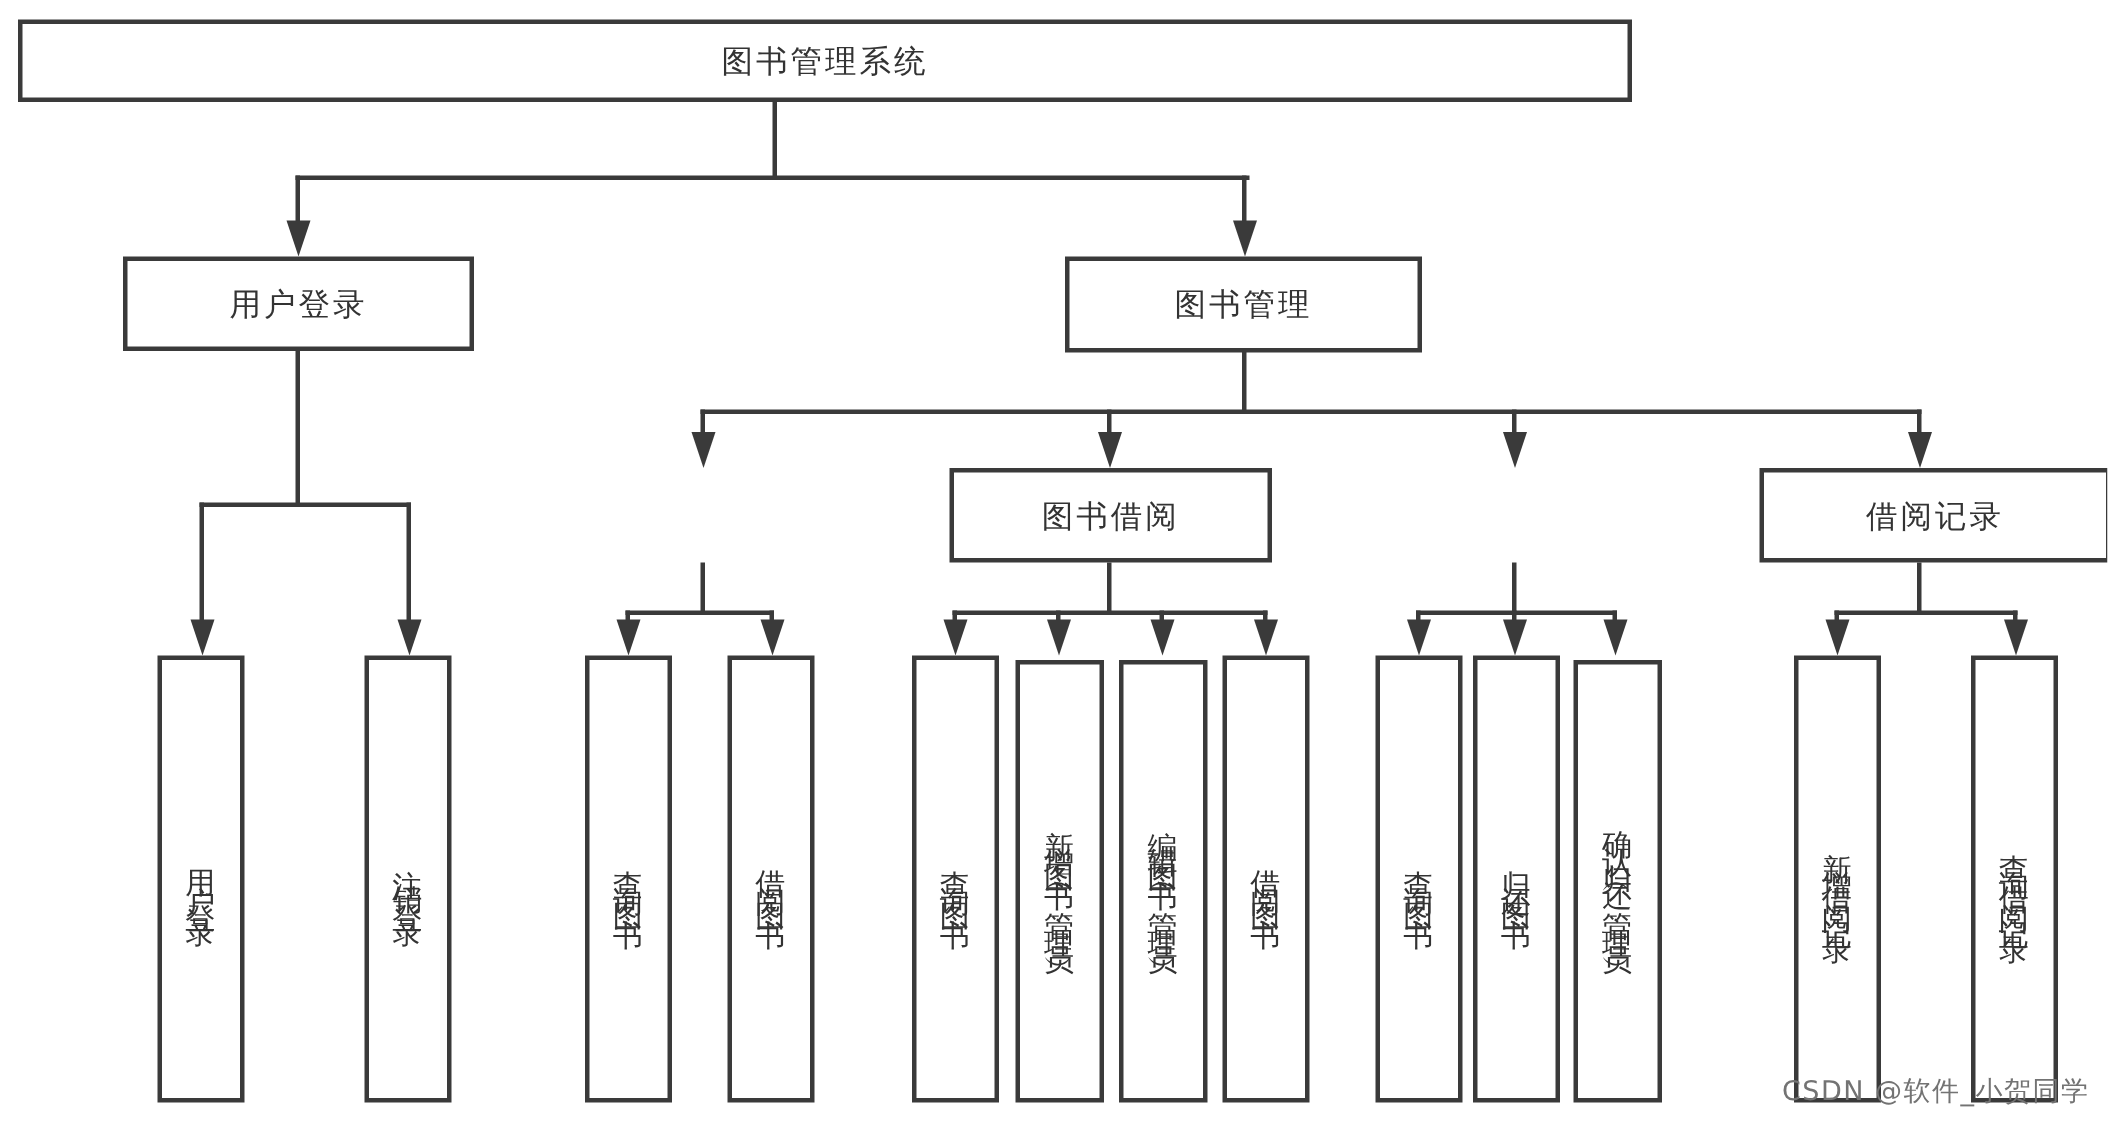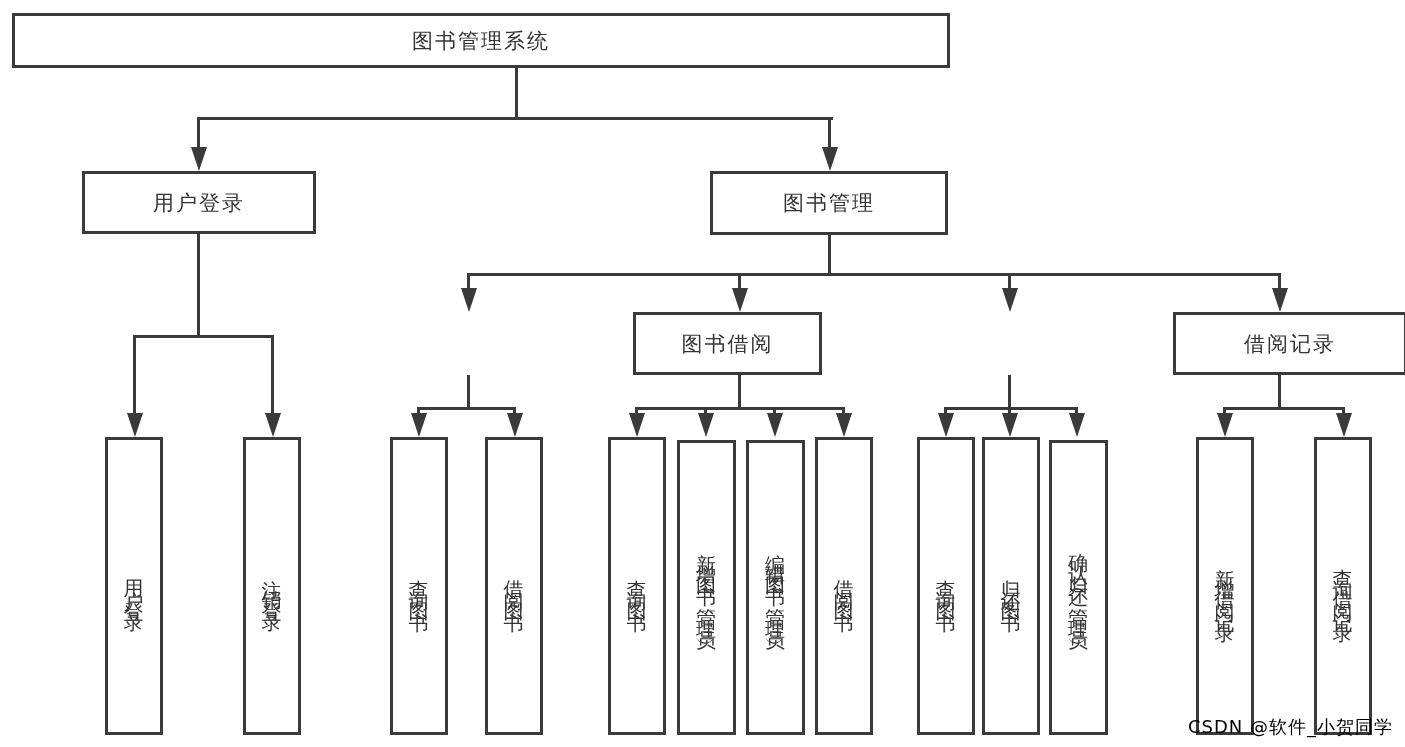--- a/index.html
+++ b/index.html
@@ -26,29 +26,29 @@
   
   .hline { position:absolute; height:3px; background:#3a3a3a; }
   .vline { position:absolute; width:3px;  background:#3a3a3a; }
   .arrow {
     position:absolute; width:0; height:0;
     border-left:8px solid transparent; border-right:8px solid transparent;
     border-top:24px solid #3a3a3a;
   }
   .watermark {
     position:absolute; left:1188px; top:715px;
-    font-size:18px; color:#000000; letter-spacing:1px; white-space:nowrap;
+    font-size:18px; color:#737373; letter-spacing:1px; white-space:nowrap;
   }
 </style>
 </head>
 <body>
 
 <div class="stage">
 
-  <div class="node" style="left:12px; top:13px; width:938px; height:55px;">图书管理系统</div>
+  <div class="node" style="left:12px; top:13px; width:1076px; height:55px;">图书管理系统</div>
 
   <div class="vline" style="left:515px; top:68px; height:50px;"></div>
   <div class="hline" style="left:197px; top:117px; width:636px;"></div>
   <div class="vline" style="left:197px; top:117px; height:31px;"></div>
   <div class="arrow" style="left:191px; top:147px;"></div>
   <div class="vline" style="left:828px; top:117px; height:31px;"></div>
   <div class="arrow" style="left:822px; top:147px;"></div>
 
   <div class="node" style="left:82px;  top:171px; width:234px; height:63px;">用户登录</div>
   <div class="node" style="left:710px; top:171px; width:238px; height:64px;">图书管理</div>
@@ -64,21 +64,21 @@
   <div class="hline" style="left:467px; top:273px; width:814px;"></div>
   <div class="vline" style="left:467px;  top:273px; height:18px;"></div>
   <div class="arrow" style="left:461px;  top:288px;"></div>
   <div class="vline" style="left:738px;  top:273px; height:18px;"></div>
   <div class="arrow" style="left:732px;  top:288px;"></div>
   <div class="vline" style="left:1008px; top:273px; height:18px;"></div>
   <div class="arrow" style="left:1002px; top:288px;"></div>
   <div class="vline" style="left:1278px; top:273px; height:18px;"></div>
   <div class="arrow" style="left:1272px; top:288px;"></div>
 
-  <div class="node" style="left:633px;  top:312px; width:189px; height:63px;">图书借阅</div>
+  <div class="node" style="left:633px;  top:312px; width:215px; height:63px;">图书借阅</div>
   <div class="node" style="left:1173px; top:312px; width:234px; height:63px;">借阅记录</div>
 
   <div class="vline" style="left:467px; top:375px; height:35px;"></div>
   <div class="hline" style="left:417px; top:407px; width:99px;"></div>
   <div class="vline" style="left:417px; top:407px; height:8px;"></div>
   <div class="arrow" style="left:411px; top:413px;"></div>
   <div class="vline" style="left:513px; top:407px; height:8px;"></div>
   <div class="arrow" style="left:507px; top:413px;"></div>
 
   <div class="vline" style="left:738px; top:375px; height:35px;"></div>

